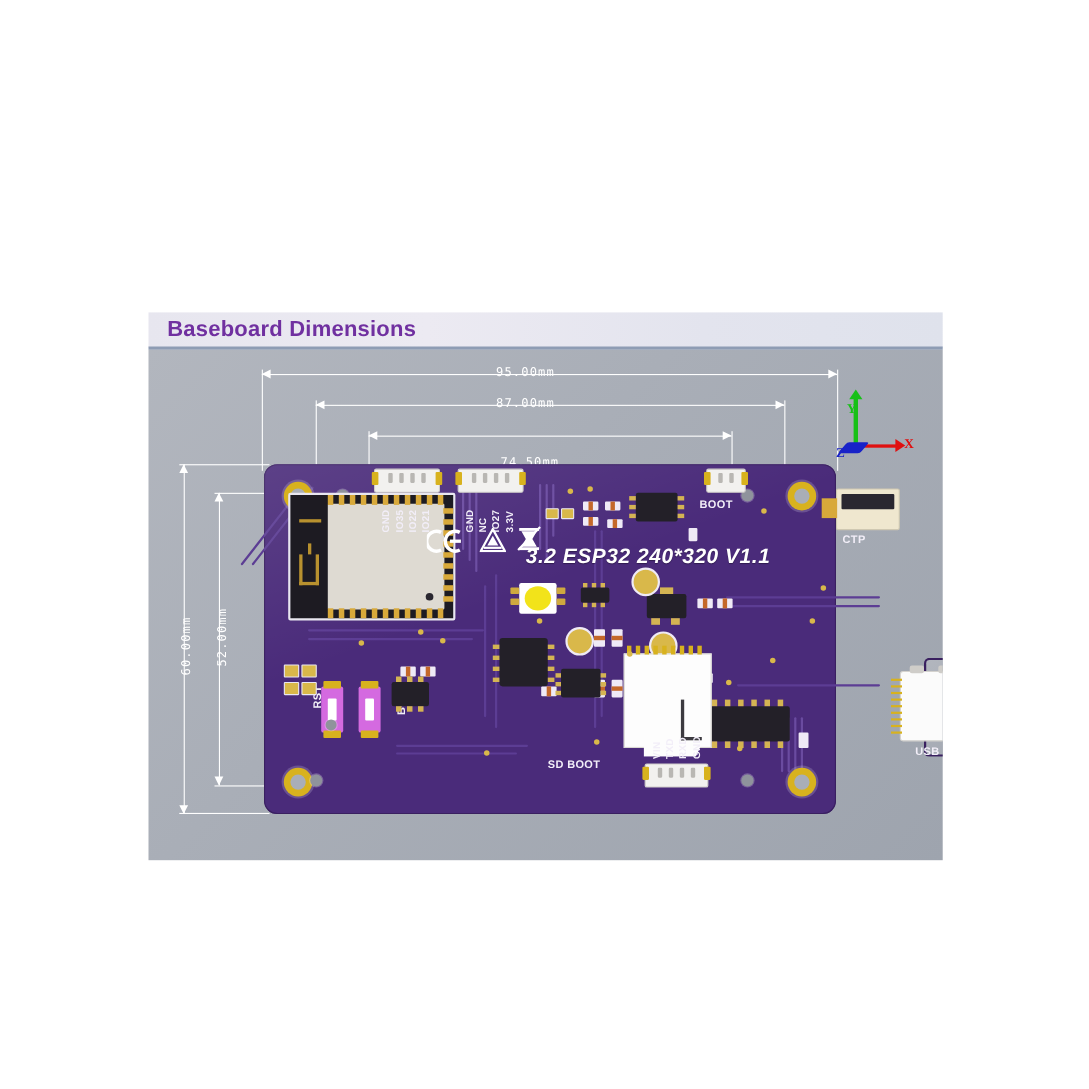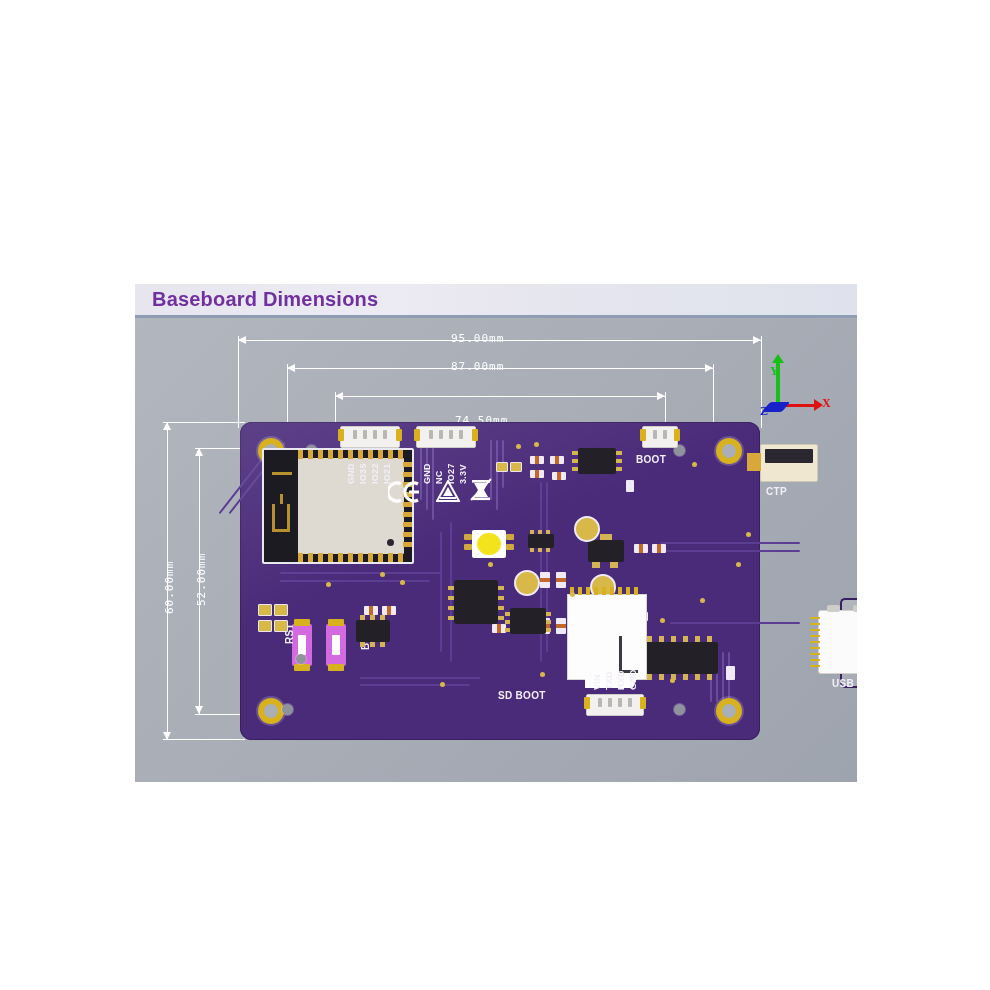--- a/index.html
+++ b/index.html
@@ -382,20 +382,21 @@
         <path d="M12 7 L7 16 L17 16 Z" fill="#ffffff"></path>
         <rect x="4" y="17" width="16" height="2" fill="#ffffff"></rect>
       </svg>
       <svg style="position:absolute;left:230px;top:56px;" width="22" height="24" viewBox="0 0 22 24">
         <rect x="2" y="2" width="18" height="2.6" fill="#ffffff"></rect>
         <path d="M4 5 L18 5 L14 12 L18 19 L4 19 L8 12 Z" fill="#ffffff"></path>
         <rect x="2" y="19.5" width="18" height="2.6" fill="#ffffff"></rect>
         <line x1="1" y1="22" x2="21" y2="1" stroke="#ffffff" stroke-width="2"></line>
       </svg>
 
+      <div class="boardname" style="left:238px;top:74px;">3.2 ESP32 240*320 V1.1</div>
 
       <div class="led" style="left:232px;top:108px;"></div>
       <div class="pad2" style="left:224px;top:112px;width:8px;height:6px;"></div>
       <div class="pad2" style="left:224px;top:122px;width:8px;height:6px;"></div>
       <div class="pad2" style="left:266px;top:112px;width:8px;height:6px;"></div>
       <div class="pad2" style="left:266px;top:122px;width:8px;height:6px;"></div>
 
       <div class="ic" style="left:288px;top:112px;width:26px;height:14px;">
         <div class="leg" style="left:2px;top:-4px;width:4px;height:4px;"></div>
         <div class="leg" style="left:10px;top:-4px;width:4px;height:4px;"></div>

